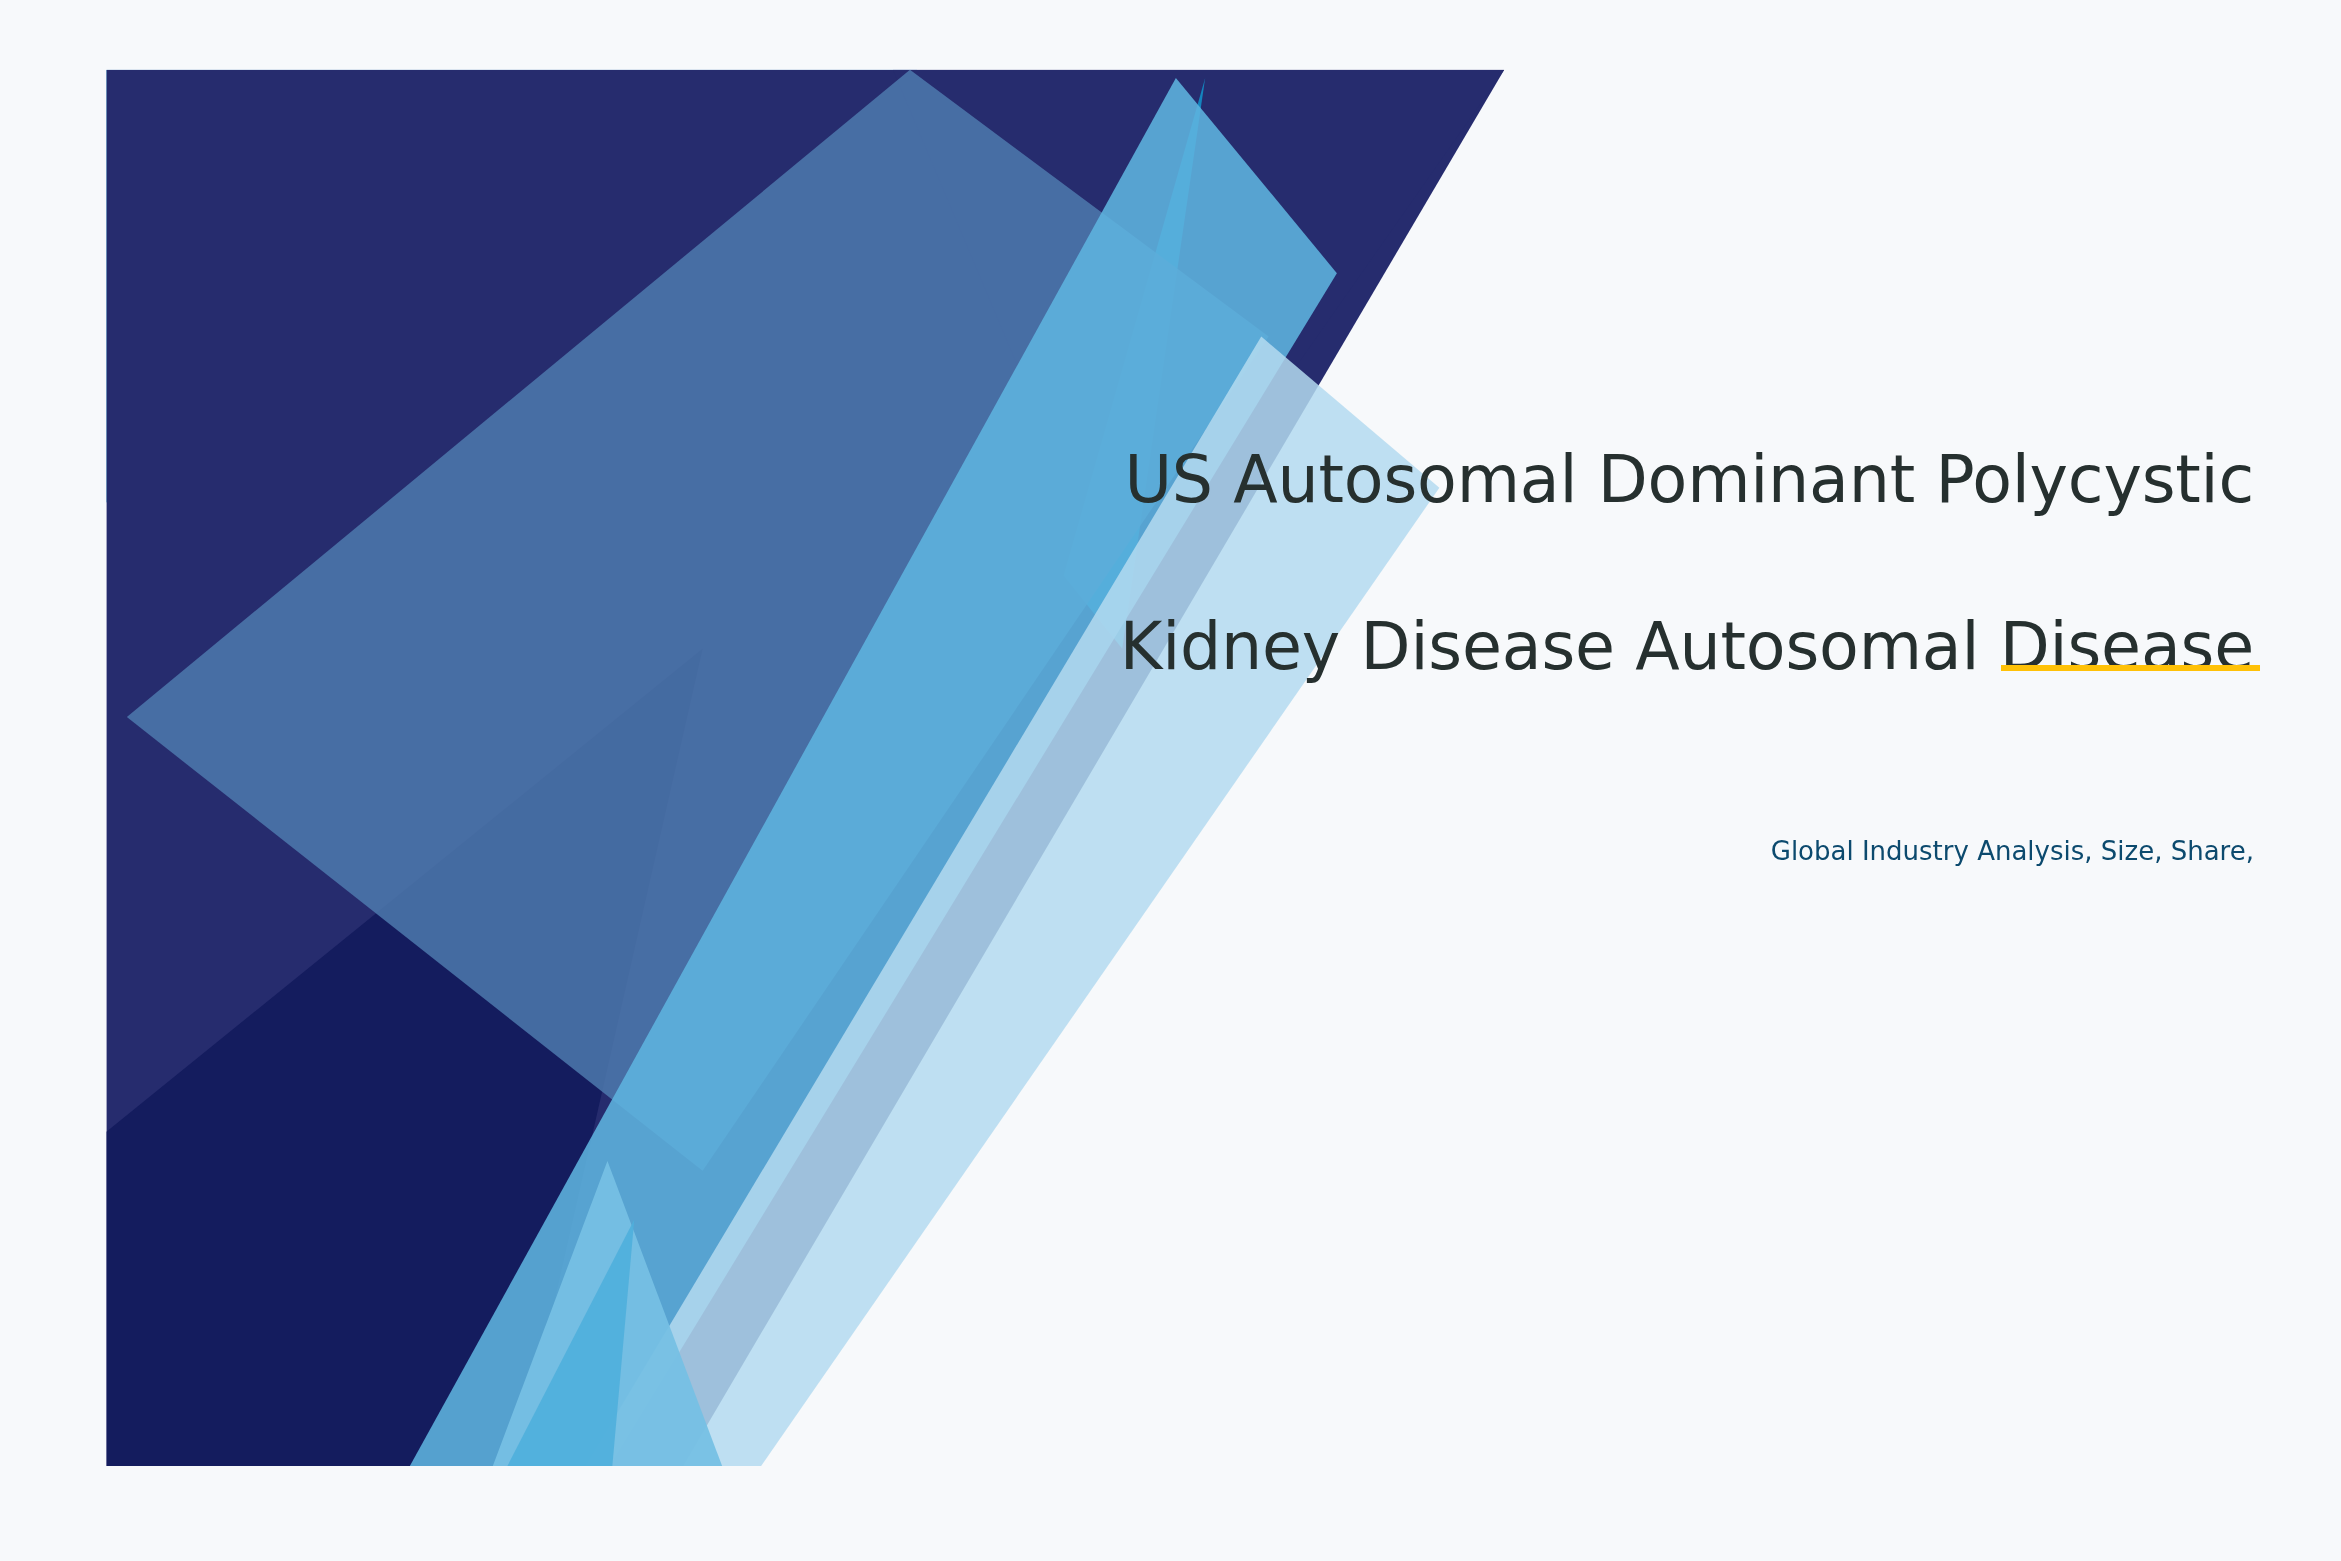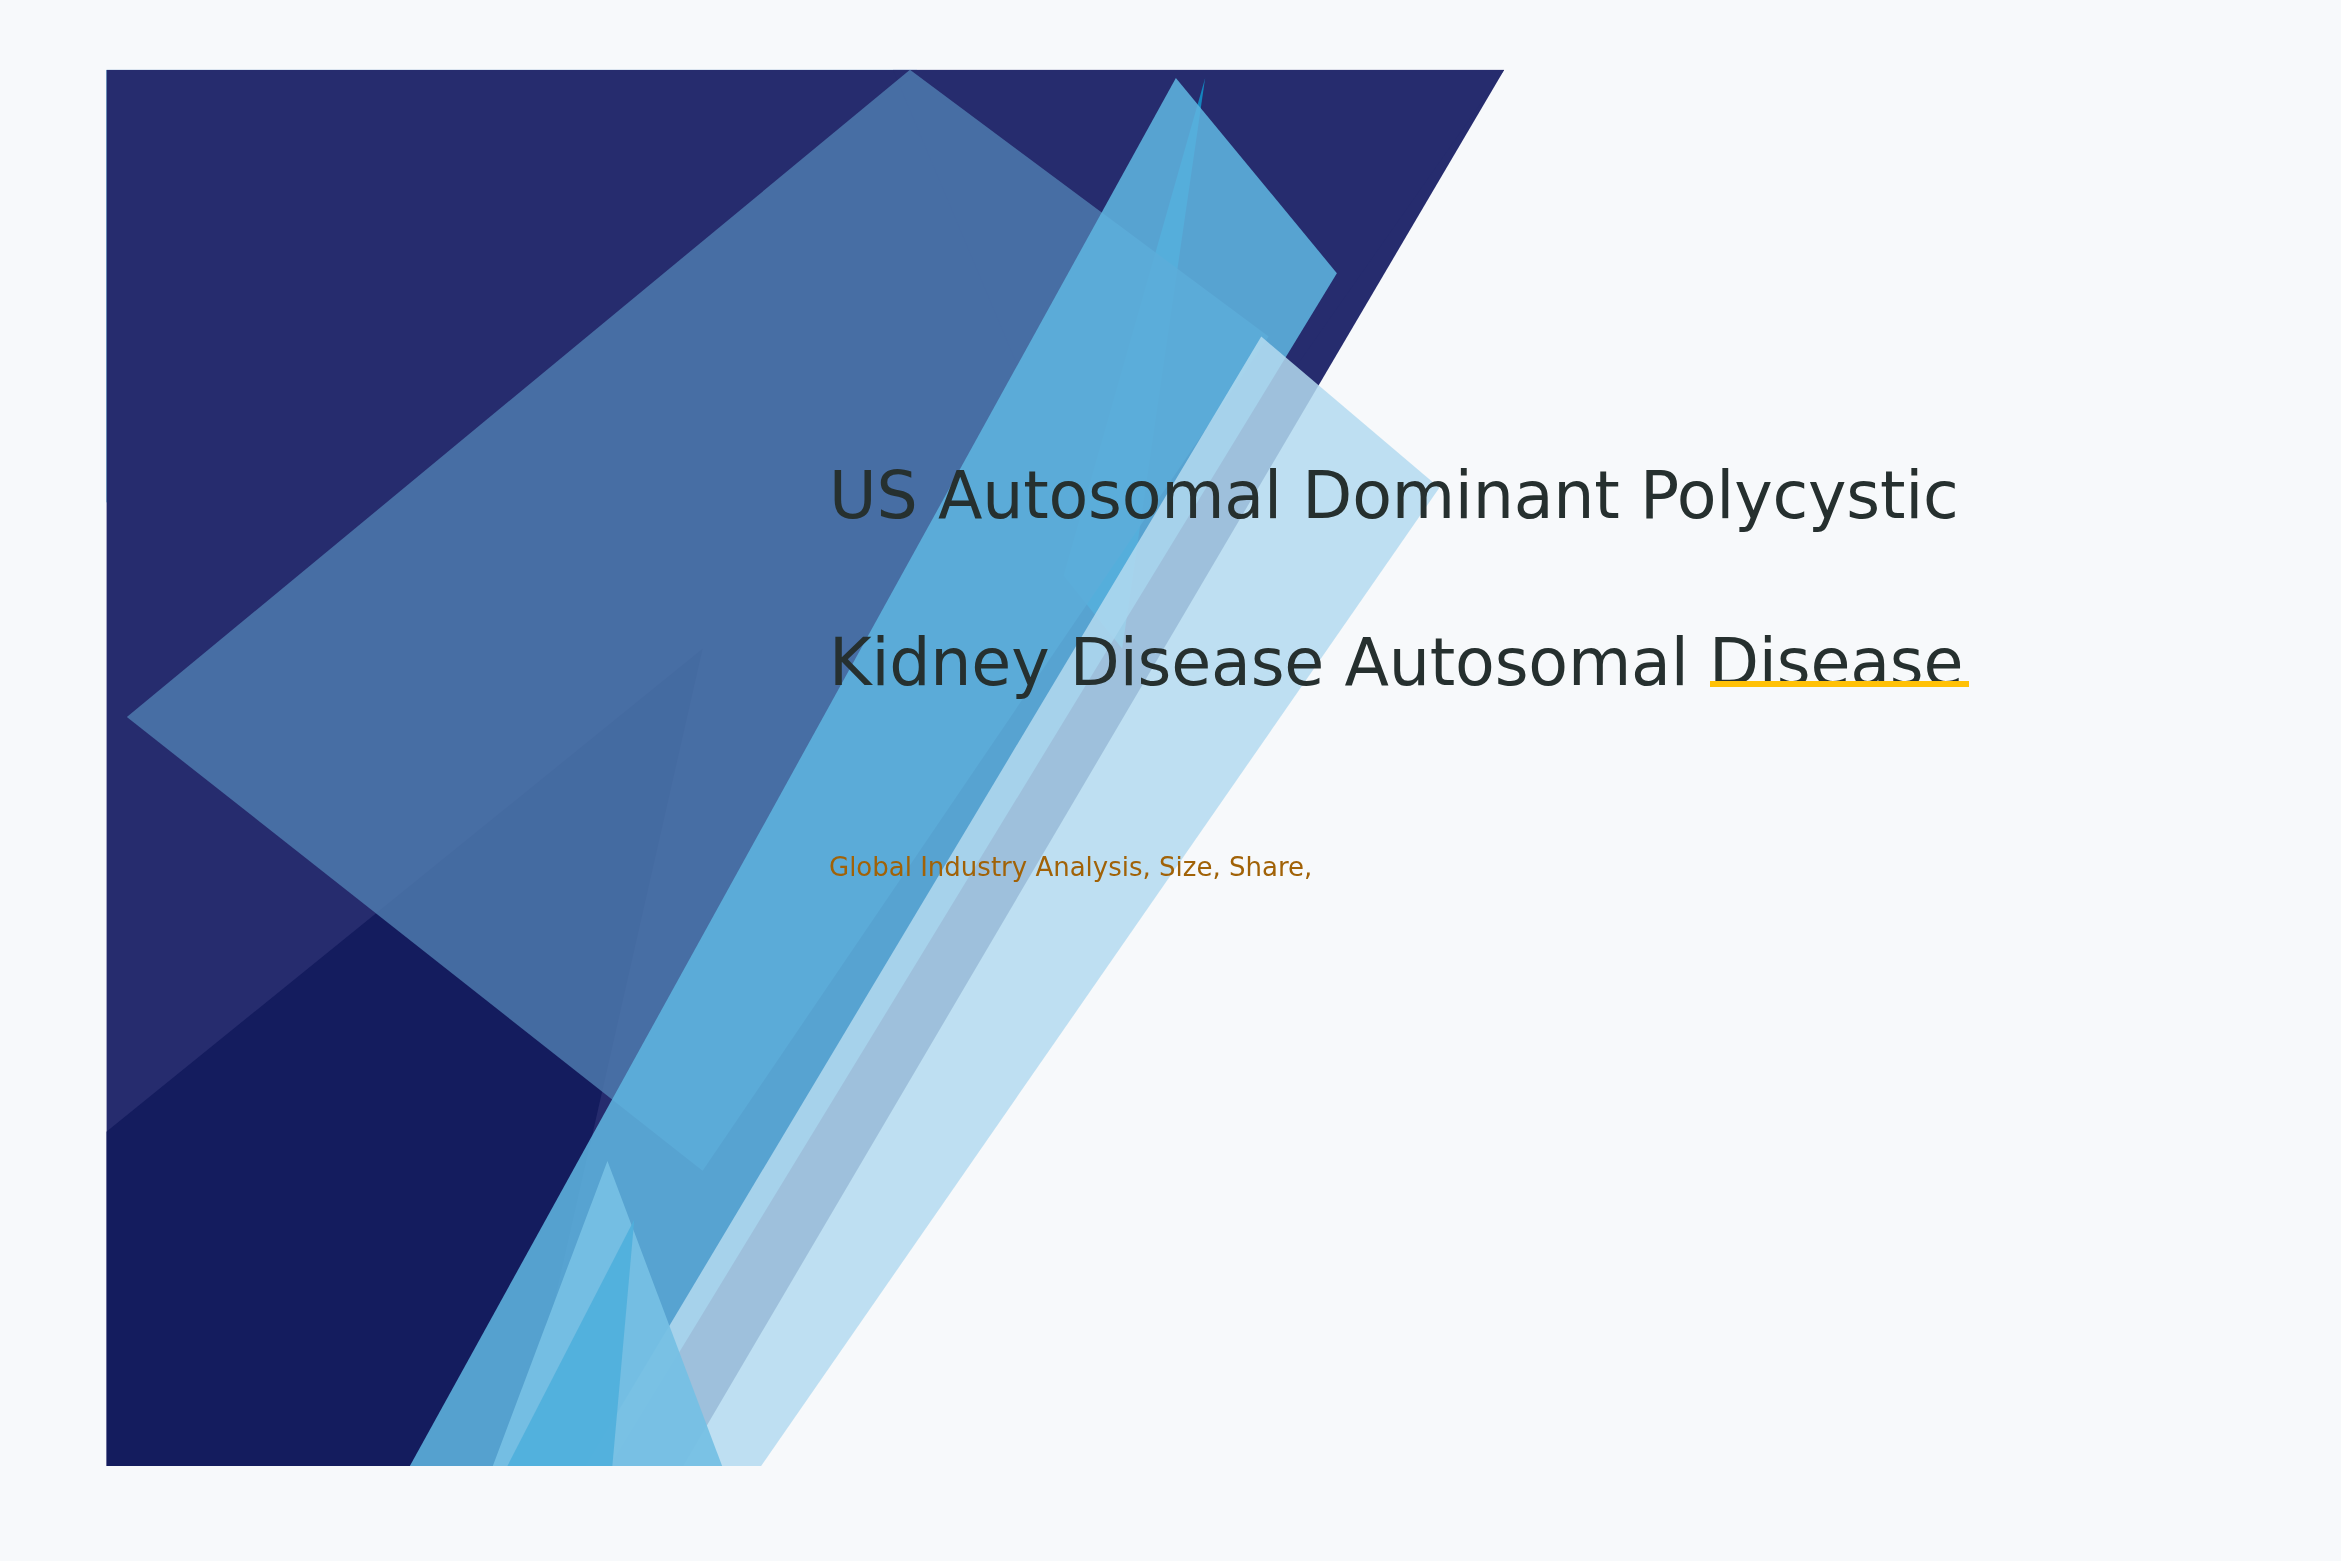--- a/index.html
+++ b/index.html
@@ -31,23 +31,23 @@
     top: 0;
     width: 2342px;
     height: 1561px;
     pointer-events: none;
   }
 
   
   #title-block {
     position: absolute;
     left: 829px;
-    top: 371px;
+    top: 355px;
     width: 1425px;
-    text-align: left;
+    text-align: right;
   }
 
   #page-title {
     margin: 0;
     font-size: 65px;
     line-height: 1.28;
     font-weight: 400;
     color: #26302F;
     letter-spacing: -0.2px;
     white-space: pre-line;
@@ -69,21 +69,21 @@
     bottom: 16.6px;
     height: 6.3px;
     background: #FFC107;
   }
 
   #page-subtitle {
     margin: 25px 0 0 0;
     font-size: 26px;
     line-height: 1.42;
     font-weight: 400;
-    color: #a16207;
+    color: #0c4a6e;
     white-space: pre-line;
   }
 </style>
 </head>
 <body>
 
 <div id="cover">
 
   <svg id="artwork" viewBox="0 0 4800 3200" preserveAspectRatio="none" xmlns="http://www.w3.org/2000/svg">
 

